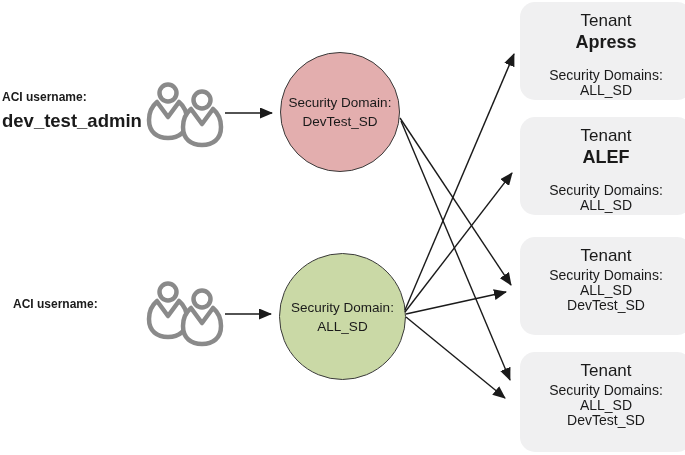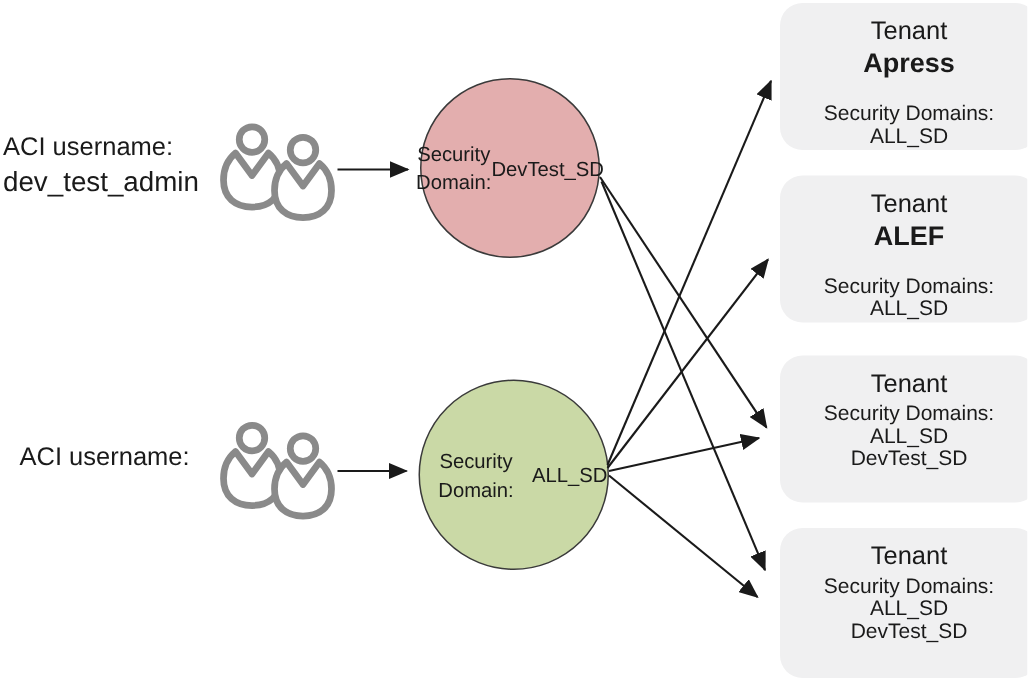--- a/index.html
+++ b/index.html
@@ -10,33 +10,33 @@
     --line:#1a1a1a;
     --circle-border:#3a3a3a;
     --text:#1a1a1a;
   }
   html,body{margin:0;padding:0;background:#fff;}
   body{font-family:"Liberation Sans", sans-serif;color:var(--text);}
   .stage{position:relative;width:685px;height:455px;background:#fff;overflow:hidden;}
 
   
   .actor-label{position:absolute;line-height:23px;white-space:nowrap;}
-  .actor-label .l1{font-size:17px;}
-  .actor-label .l2{font-size:18.5px;font-weight:normal;}
+  .actor-label .l1{font-size:12px;font-weight:bold;}
+  .actor-label .l2{font-size:18.5px;font-weight:bold;}
   .actor-label.top{left:2px;top:86px;}
   .actor-label.bottom{left:13px;top:293px;}
 
   
   .users-icon{position:absolute;color:var(--icon-gray);}
   .users-icon.top{left:146px;top:82px;}
   .users-icon.bottom{left:146px;top:281px;}
 
   
   .sd-circle{position:absolute;border-radius:50%;border:1.5px solid var(--circle-border);
-    display:flex;flex-direction:row;align-items:center;justify-content:center;
+    display:flex;flex-direction:column;align-items:center;justify-content:center;
     text-align:center;font-size:13.5px;line-height:19px;box-sizing:border-box;}
   .sd-circle.devtest{left:280px;top:52px;width:120px;height:120px;background:var(--domain-devtest);}
   .sd-circle.all{left:279px;top:253px;width:127px;height:127px;background:var(--domain-all);}
 
   
   .tenant{position:absolute;left:520px;width:172px;background:var(--tenant-box);
     border-radius:15px;text-align:center;box-sizing:border-box;padding-top:8px;}
   .tenant.apress{top:2px;height:98px;}
   .tenant.alef{top:117px;height:98px;}
   .tenant.dev{top:237px;height:98px;}

